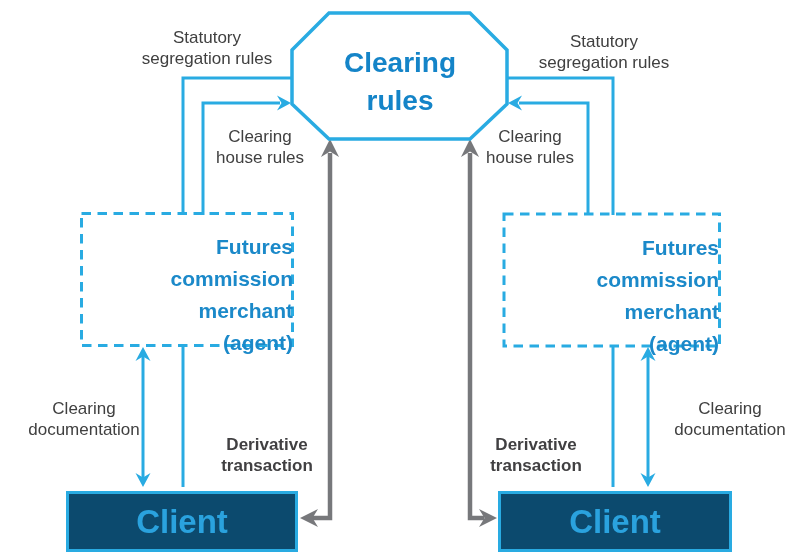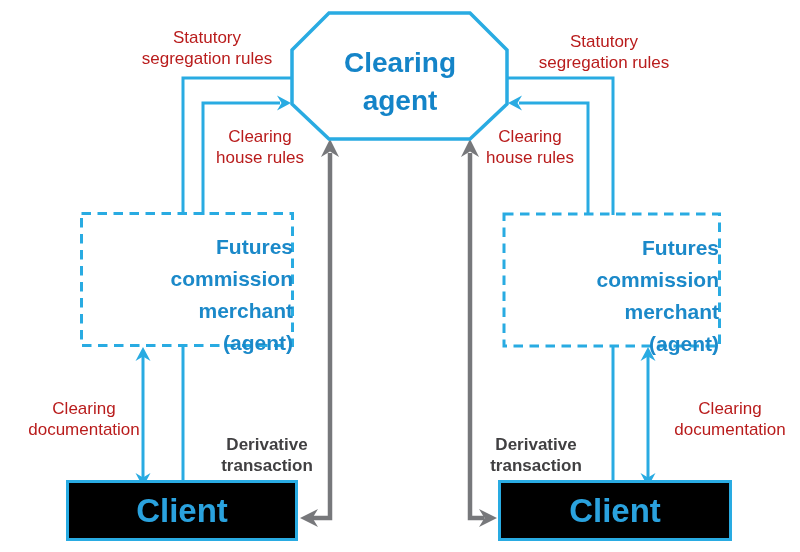--- a/index.html
+++ b/index.html
@@ -10,27 +10,27 @@
   }
   .layer{position:absolute;left:0;top:0;}
   .blue-line{fill:none;stroke:#29abe2;stroke-width:3;}
   .blue-fill{fill:#29abe2;stroke:none;}
   .gray-line{fill:none;stroke:#77787b;stroke-width:4.5;}
   .gray-fill{fill:#77787b;stroke:none;}
   .octagon{fill:#ffffff;stroke:#29abe2;stroke-width:3.5;}
   .dashed-box{fill:none;stroke:#29abe2;stroke-width:3;stroke-dasharray:9.5 6.5;}
   .txt{position:absolute;text-align:center;}
   .txt .ln{display:block;}
-  .gray-label{font-size:17px;line-height:21px;color:#b91c1c;font-weight:400;}
+  .gray-label{font-size:17px;line-height:21px;color:#404040;font-weight:400;}
   .dark-label{font-size:17px;line-height:21px;color:#414042;font-weight:700;margin-top:36px;}
   .ch-title{font-size:28px;line-height:38px;font-weight:700;color:#1484c8;}
   .fcm-label{font-size:21px;line-height:32px;font-weight:700;color:#1b89c9;text-align:right;}
   .client-box{
-    position:absolute;top:480px;height:61px;box-sizing:border-box;
-    border:3.5px solid #29abe2;background:#000000;
+    position:absolute;top:491px;height:61px;box-sizing:border-box;
+    border:3.5px solid #29abe2;background:#0c4a6e;
     display:flex;align-items:center;justify-content:center;
   }
   .client-box.left{left:66px;width:232px;}
   .client-box.right{left:498px;width:234px;}
   .client-label{font-size:33px;font-weight:700;color:#2aa2de;}
 </style>
 </head>
 <body>
 
 <div class="canvas">
@@ -63,21 +63,21 @@
     <polygon class="blue-fill" points="648,487 640.5,473 648,477.5 655.5,473"></polygon>
 
     <polygon class="octagon" points="329,13 470,13 507,50 507,104 470,139 329,139 292,104 292,50"></polygon>
 
     <rect class="dashed-box" x="81.5" y="213.5" width="211" height="132"></rect>
     <rect class="dashed-box" x="504" y="214" width="215.5" height="132"></rect>
   </svg>
 
   <div class="txt ch-title" style="left:300px;top:44px;width:200px;">
     <span class="ln">Clearing</span>
-    <span class="ln">agent</span>
+    <span class="ln">rules</span>
   </div>
 
   <div class="txt fcm-label" style="left:82px;top:231px;width:211px;">
     <span class="ln">Futures</span>
     <span class="ln">commission</span>
     <span class="ln">merchant</span>
     <span class="ln">(agent)</span>
   </div>
 
   <div class="txt fcm-label" style="left:504px;top:232px;width:215px;">

